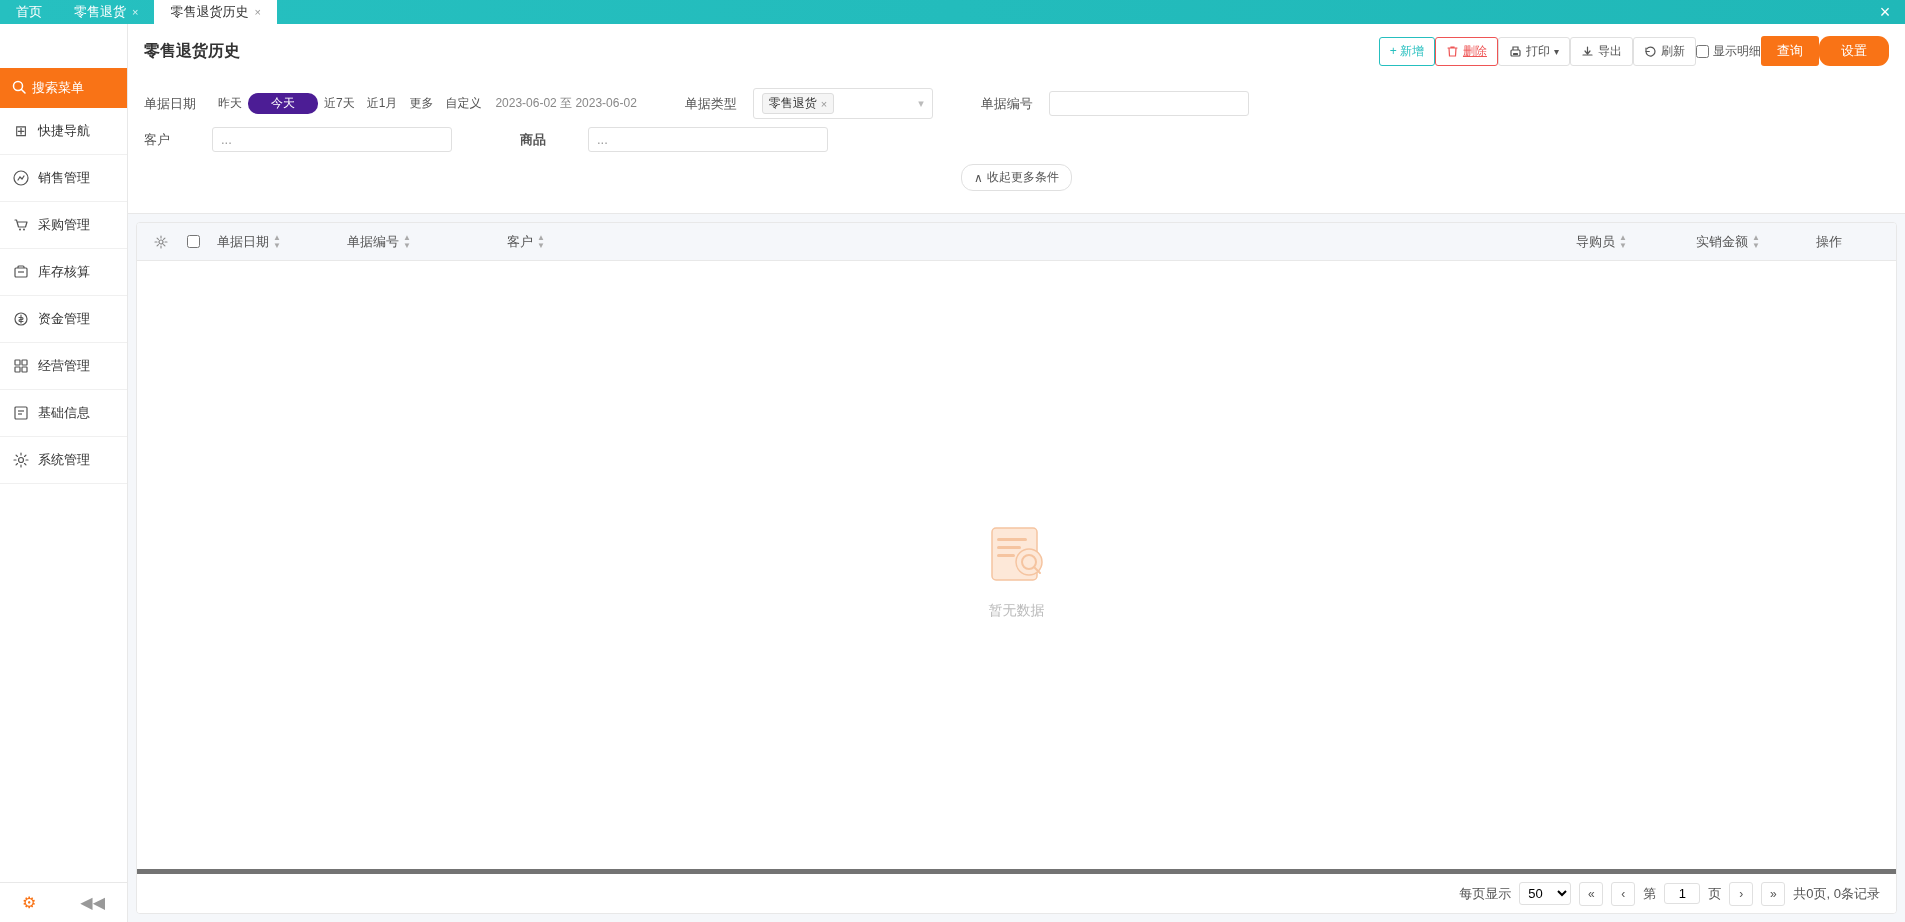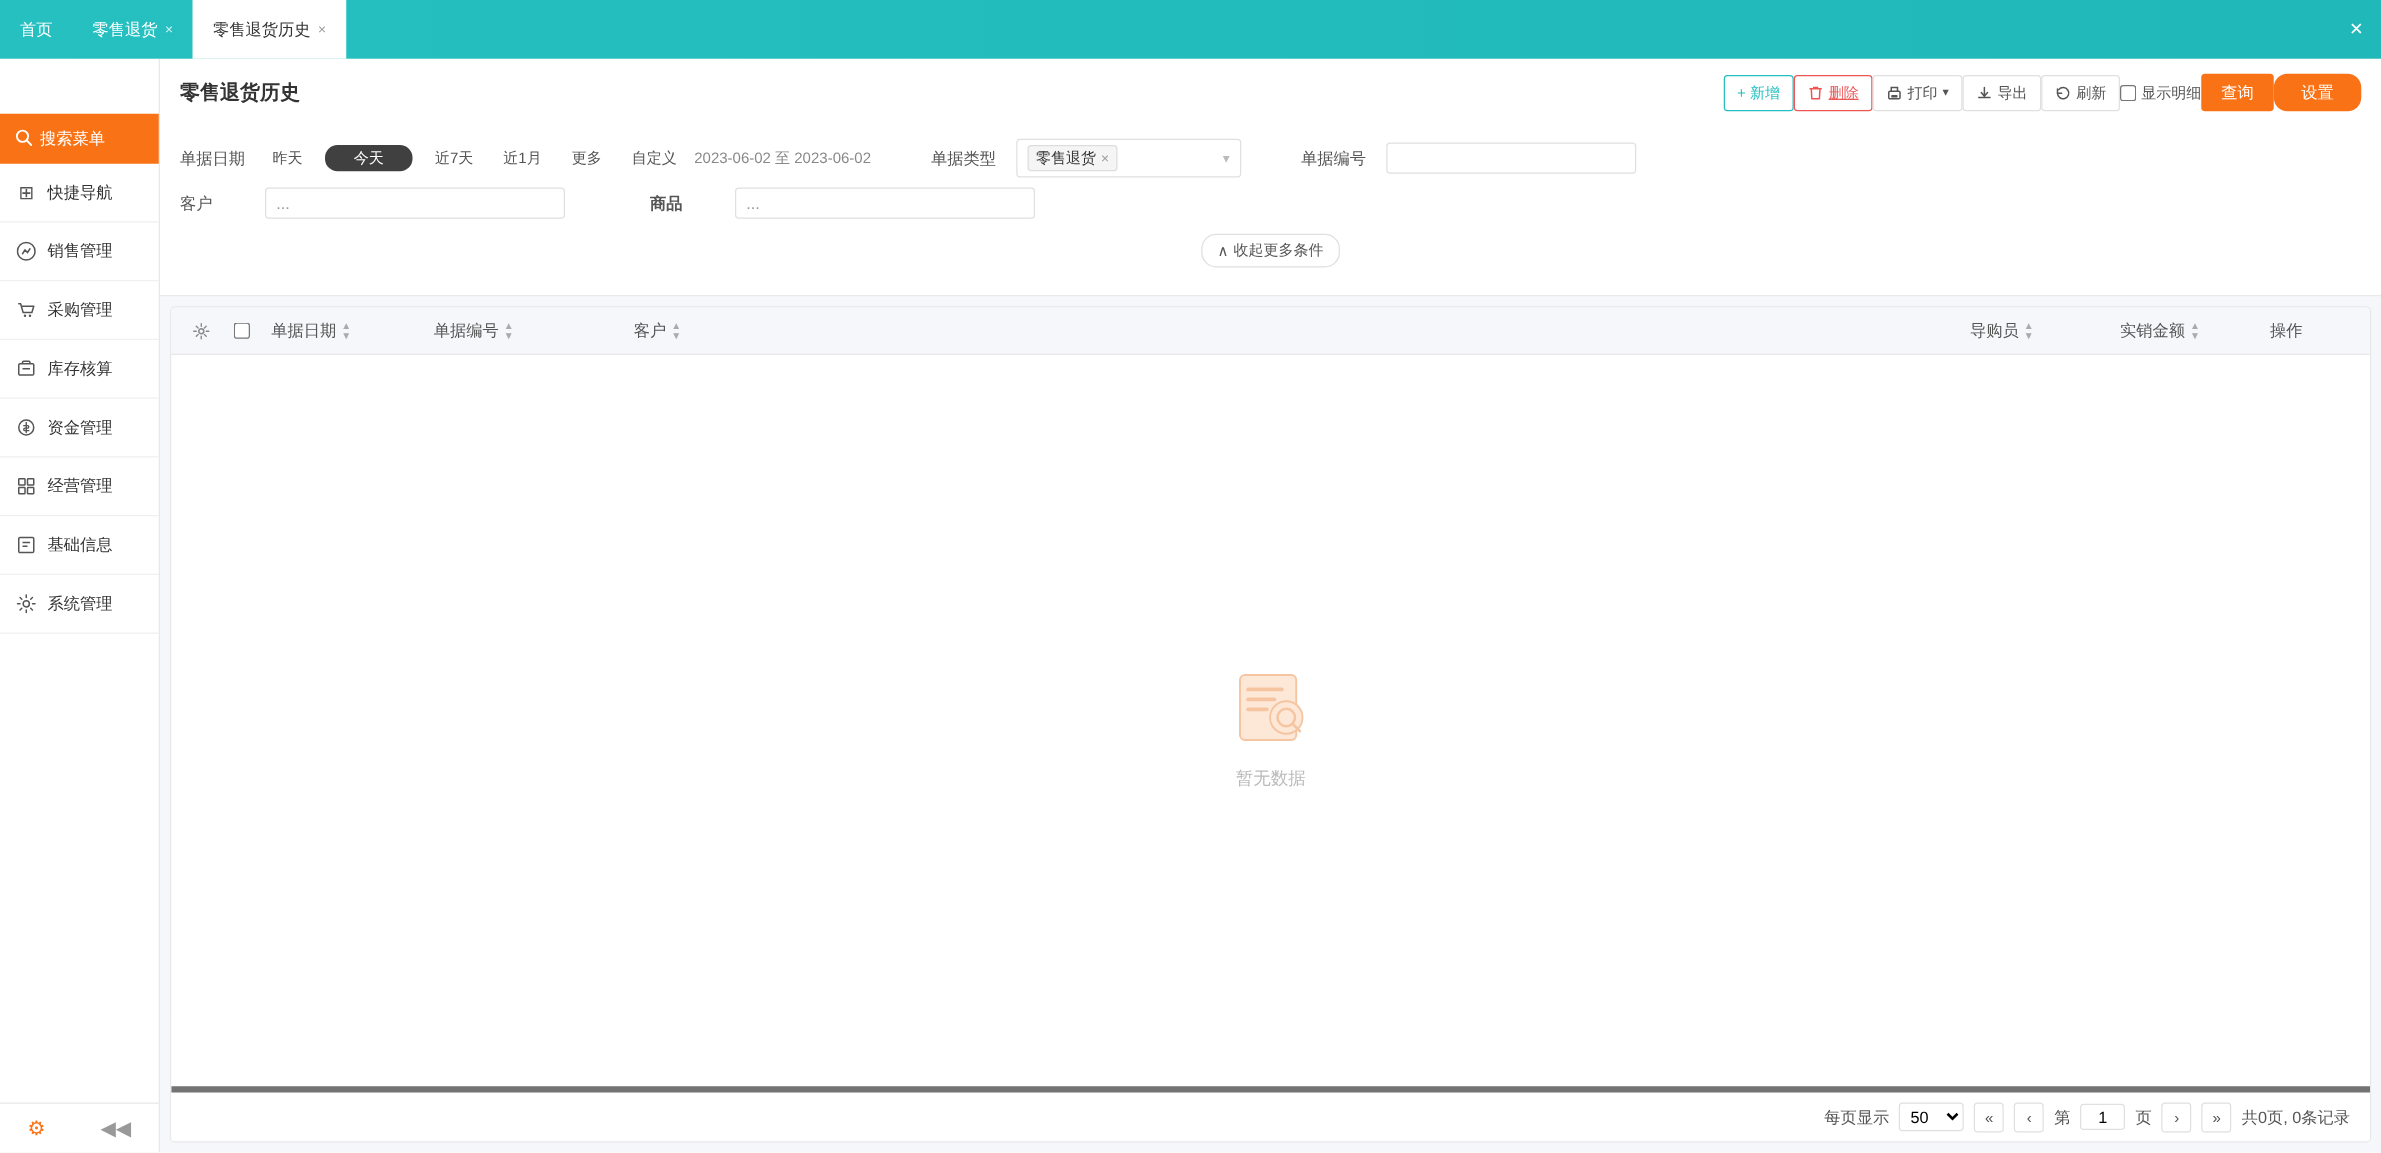--- a/index.html
+++ b/index.html
@@ -1,20 +1,20 @@
 <!DOCTYPE html>
 <html><head>
   <meta charset="utf-8">
   <style>
     * { box-sizing: border-box; margin: 0; padding: 0; }
     body { font-family: "Microsoft YaHei", Arial, sans-serif; font-size: 13px; background: #f5f5f5; display: flex; flex-direction: column; height: 922px; overflow: hidden; }
 
     
     .top-bar {
-      height: 47px;
+      height: 24px;
       background: linear-gradient(to right, #26c0c0, #20b8b8);
       display: flex;
       align-items: center;
       padding: 0 0 0 0;
       flex-shrink: 0;
     }
     .top-bar-tabs {
       display: flex;
       align-items: center;
       height: 100%;
@@ -208,32 +208,32 @@
     }
     .filter-label {
       color: #555;
       font-size: 13px;
       white-space: nowrap;
       min-width: 60px;
     }
     .filter-date-btns {
       display: flex;
       align-items: center;
-      gap: 12px;
+      gap: 0;
     }
     .date-btn {
       padding: 2px 6px;
       font-size: 12px;
       color: #555;
       cursor: pointer;
       border: none;
       background: none;
     }
     .date-btn.active {
-      background: #404040;
+      background: #4c1d95;
       color: #fff;
       border-radius: 10px;
       padding: 2px 23px;
     }
     .date-range-text {
       font-size: 12px;
       color: #888;
     }
     .filter-select {
       display: flex;

